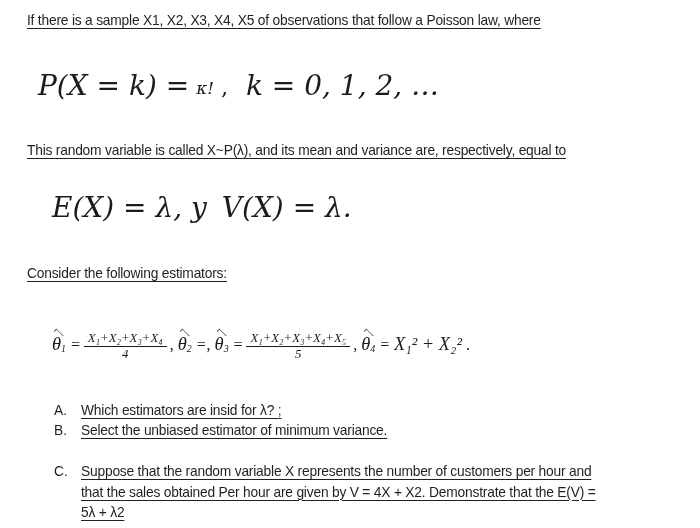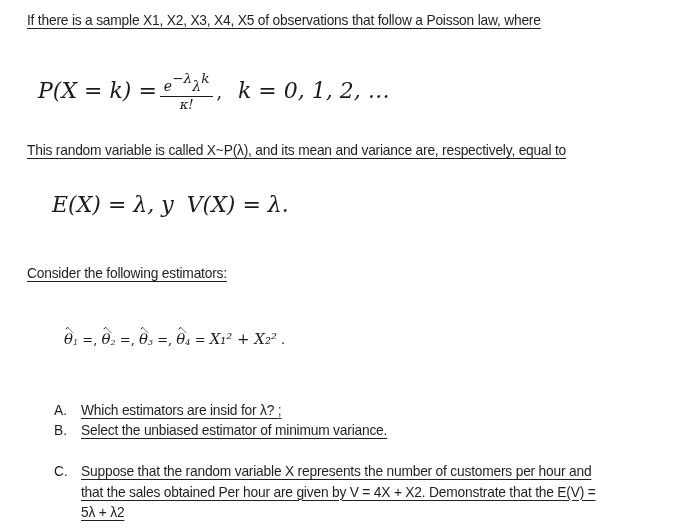--- a/index.html
+++ b/index.html
@@ -45,21 +45,21 @@
   .math {
     position: absolute;
     font-family: "DejaVu Serif", "Liberation Serif", serif;
     color: #1b1b1b;
     white-space: nowrap;
   }
   .math i, .math .it {
     font-style: italic;
   }
   .mathbig {
-    font-size: 22px;
+    font-size: 28px;
     line-height: 1;
   }
   .mathsmall {
     font-size: 12.4px;
     line-height: 1;
   }
 
   .frac {
     display: inline-block;
     vertical-align: middle;
@@ -118,47 +118,52 @@
 </style>
 </head>
 <body>
 
 <div class="page">
 
   <div class="prose u" style="left:27px; top:10px; width:660px;">If there is a sample X1, X2, X3, X4, X5 of observations that follow a Poisson law, where</div>
 
   <div class="math mathbig" style="left:38px; top:72px;">
     <span class="it">P(X = k) =</span><span class="frac">
-        <span class="num"><span class="it" style="font-size:0.64em">e</span><sup class="e it">−λ</sup><span class="it" style="font-size:0.64em">λ</span><sup class="e it">k</sup></span>
         <span class="den it" style="font-size:0.60em">κ!</span>
       </span><span style="font-size:0.8em">,</span>
     <span style="display:inline-block;width:9px"></span><span class="it">k = 0, 1, 2, …</span>
   </div>
 
   <div class="prose u" style="left:27px; top:140px; width:660px;">This random variable is called X~P(λ), and its mean and variance are, respectively, equal to</div>
 
   <div class="math mathbig" style="left:43px; top:194px;margin-left:9px;">
     <span class="it">E(X) =</span>
     <span class="it">λ</span><span class="it">, y</span>
     <span style="display:inline-block;width:6px"></span><span class="it">V(X) =</span>
     <span class="it">λ.</span>
   </div>
 
   <div class="prose u" style="left:27px; top:263px;">Consider the following estimators:</div>
 
-  <div class="math mathsmall" style="left:64px; top:332px; font-size:13px;">
+  <div class="math mathsmall" style="left:52px; top:332px; font-size:16px;font-family:Liberation Serif, serif;">
 
     <span class="hat"><span class="it" style="font-size:1.15em">θ</span><sub class="e it">1</sub><span style="position: absolute; left: 0.03em; top: -0.3em; width: 0.78em; height: 0.4em; border-left: 1px solid rgb(27, 27, 27); border-top: 1px solid rgb(27, 27, 27); transform: rotate(45deg) scale(0.78, 0.5); transform-origin: center center; pointer-events: none;"></span></span>
-    <span class="it">=</span><span>,</span>
+    <span class="it">=</span><span class="frac">
+        <span class="num it" style="font-size:0.80em">X₁+X₂+X₃+X₄</span>
+        <span class="den it" style="font-size:0.80em">4</span>
+      </span><span>,</span>
 
     <span class="hat"><span class="it" style="font-size:1.15em">θ</span><sub class="e it">2</sub><span style="position: absolute; left: 0.03em; top: -0.3em; width: 0.78em; height: 0.4em; border-left: 1px solid rgb(27, 27, 27); border-top: 1px solid rgb(27, 27, 27); transform: rotate(45deg) scale(0.78, 0.5); transform-origin: center center; pointer-events: none;"></span></span>
     <span class="it">=</span><span>,</span>
 
     <span class="hat"><span class="it" style="font-size:1.15em">θ</span><sub class="e it">3</sub><span style="position: absolute; left: 0.03em; top: -0.3em; width: 0.78em; height: 0.4em; border-left: 1px solid rgb(27, 27, 27); border-top: 1px solid rgb(27, 27, 27); transform: rotate(45deg) scale(0.78, 0.5); transform-origin: center center; pointer-events: none;"></span></span>
-    <span class="it">=</span><span>,</span>
+    <span class="it">=</span><span class="frac">
+        <span class="num it" style="font-size:0.80em">X₁+X₂+X₃+X₄+X₅</span>
+        <span class="den it" style="font-size:0.80em">5</span>
+      </span><span>,</span>
 
     <span class="hat"><span class="it" style="font-size:1.15em">θ</span><sub class="e it">4</sub><span style="position: absolute; left: 0.03em; top: -0.3em; width: 0.78em; height: 0.4em; border-left: 1px solid rgb(27, 27, 27); border-top: 1px solid rgb(27, 27, 27); transform: rotate(45deg) scale(0.78, 0.5); transform-origin: center center; pointer-events: none;"></span></span>
     <span class="it">=</span>
     <span class="it" style="font-size:1.15em">X₁² + X₂²</span>
     <span>.</span>
   </div>
 
   <div class="list-item" style="left:54px; top:400px;">
     <div class="list-letter">A.</div>
     <div class="list-body">

